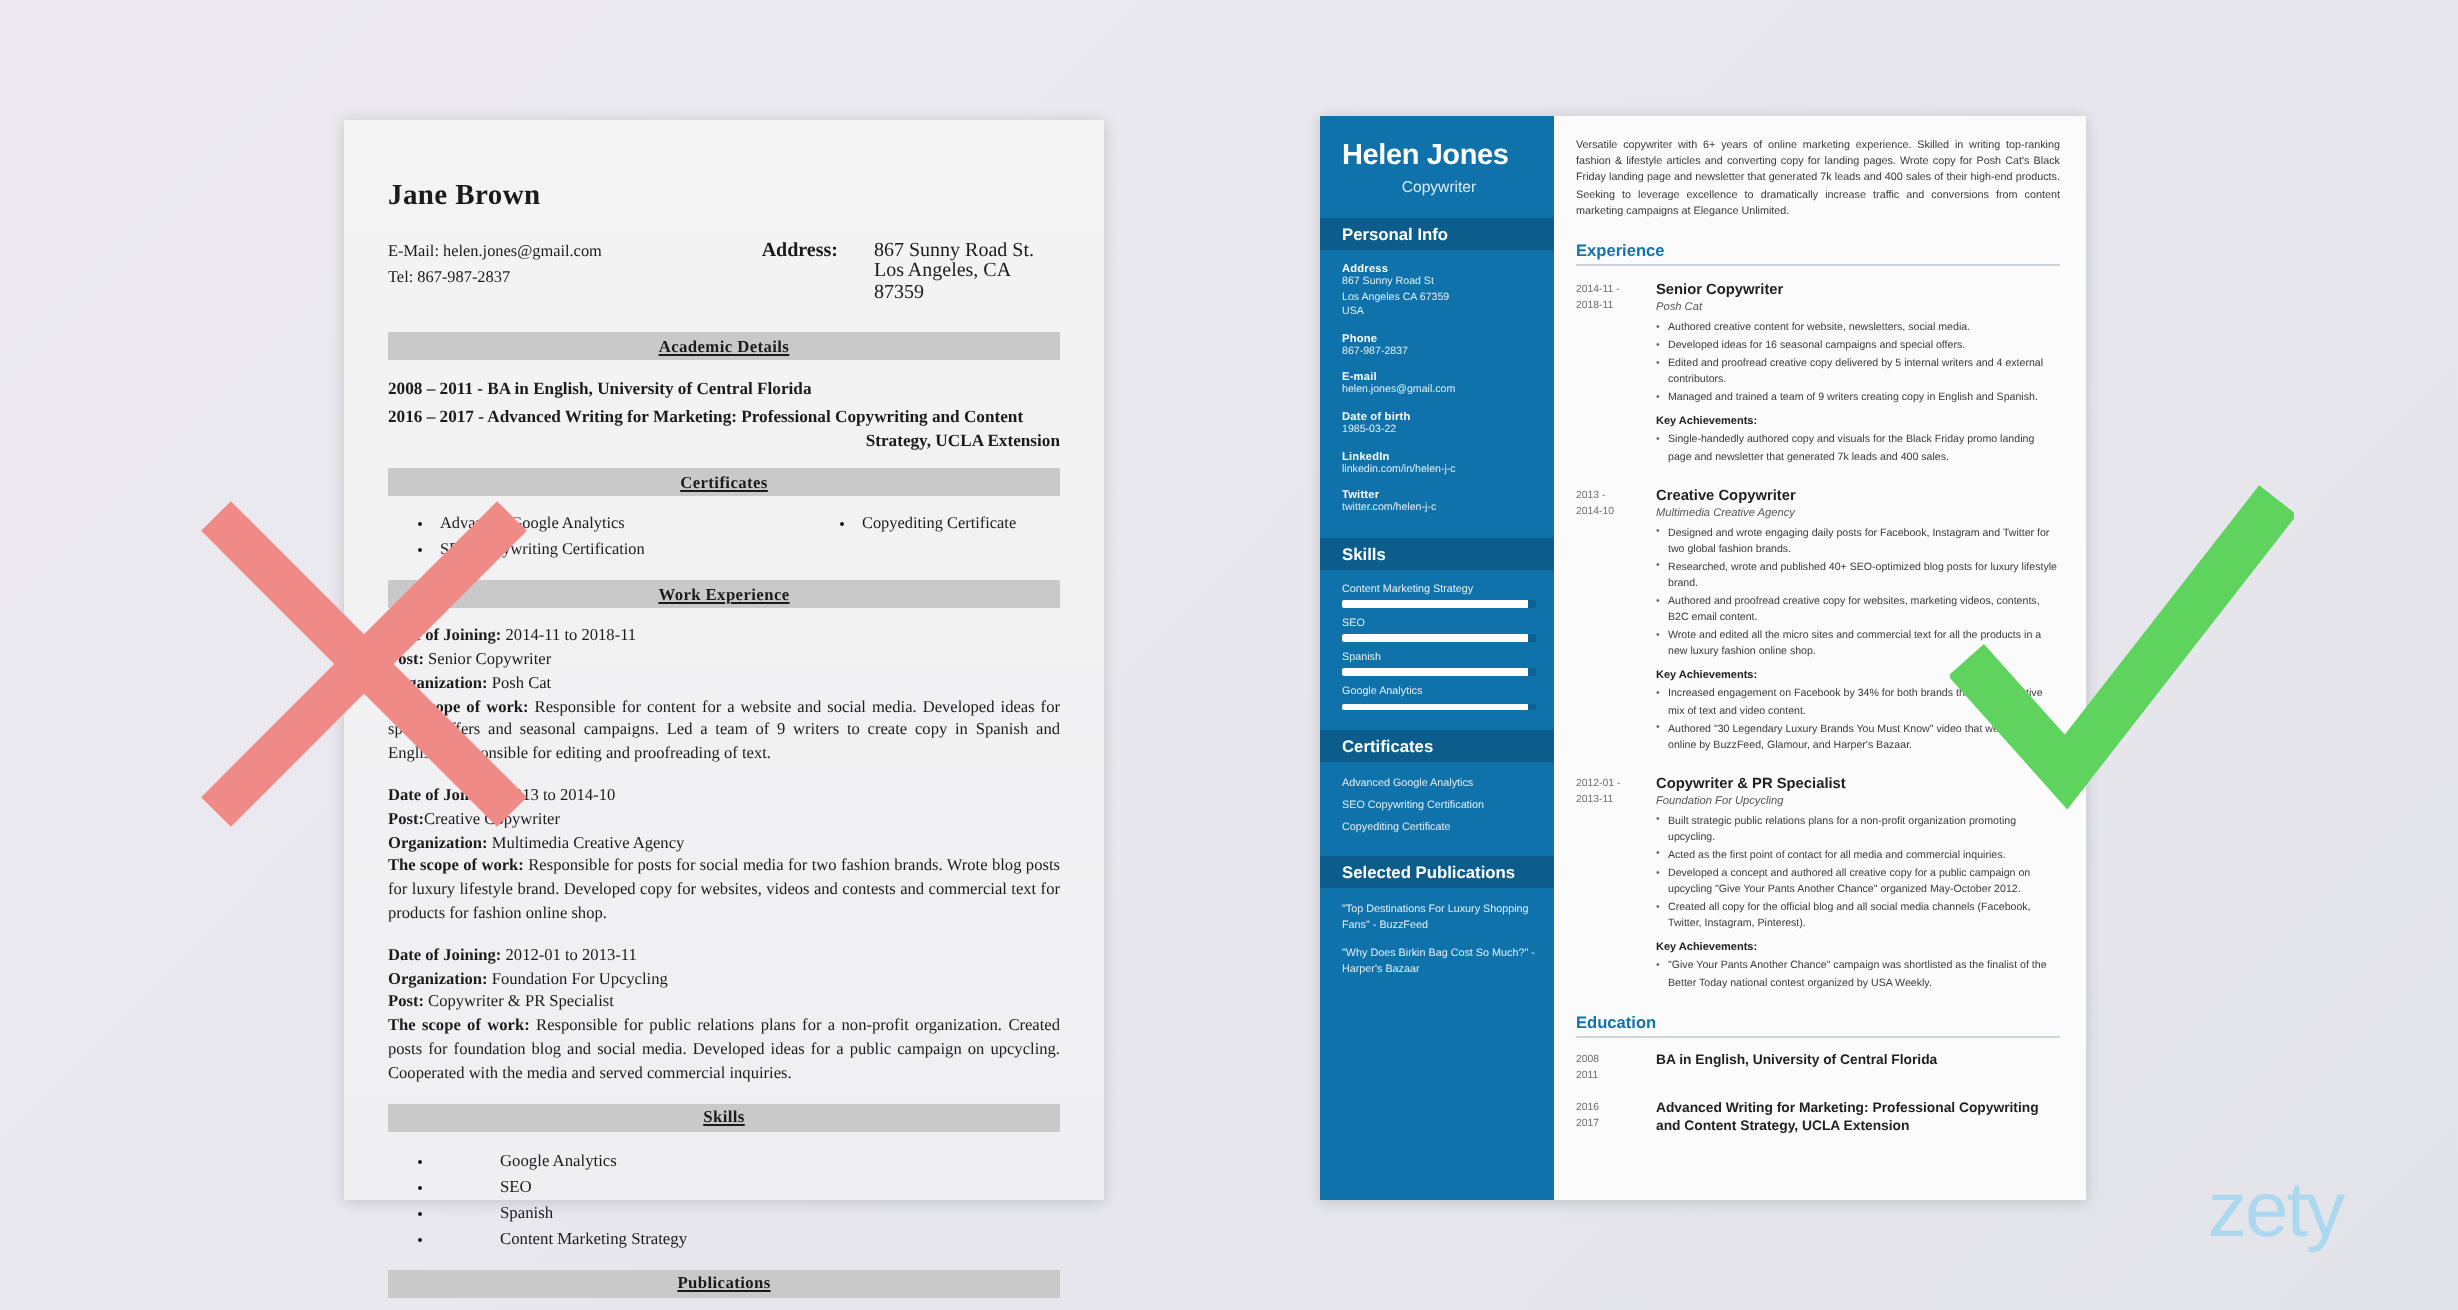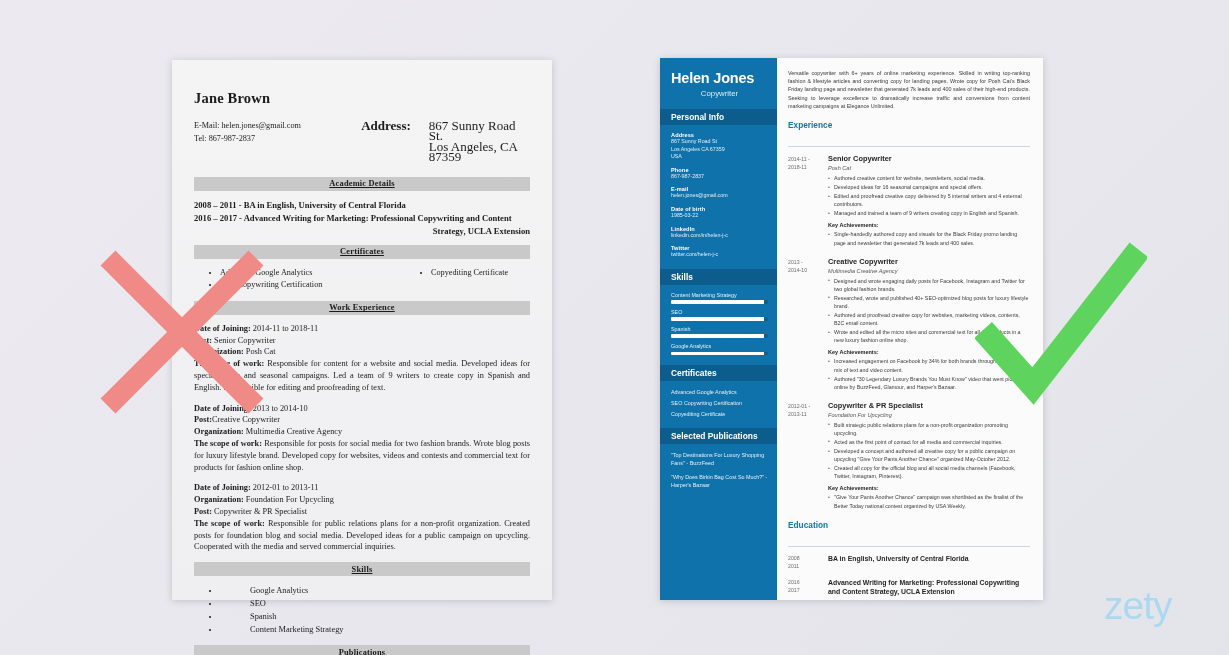--- a/index.html
+++ b/index.html
@@ -14,22 +14,22 @@
 
   
   #bad-resume{left:172px;top:60px;width:380px;height:540px;
     background:linear-gradient(180deg,#f4f4f5 0%,#efeff1 100%);
     font-family:"Liberation Serif", serif;color:#1b1b1b;}
   .bad-inner{padding:30px 22px 10px 22px;}
   .bad-name{font-size:14.5px;font-weight:bold;letter-spacing:.2px;margin:0 0 13px 0;}
   .bad-contact{display:flex;font-size:8.2px;line-height:12.5px;margin-bottom:14px;}
   .bad-contact-left{width:190px;}
   .bad-contact-right{display:flex;gap:6px;}
-  .bad-addr-label{font-weight:bold;font-size:13px;}
-  .bad-addr-lines{font-size:13px;line-height:10.6px;padding-top:.5px;margin-left:12px;}
+  .bad-addr-label{font-weight:bold;font-size:10px;}
+  .bad-addr-lines{font-size:10px;line-height:10.6px;padding-top:.5px;margin-left:12px;}
   .bad-bar{background:#c9c9c9;text-align:center;font-weight:bold;font-size:8.4px;
     padding:2.5px 0;margin:9px 0 8px 0;letter-spacing:.2px;text-decoration:underline;}
   .bad-edu-line{font-size:8.6px;font-weight:bold;line-height:13.5px;}
   .bad-edu-cont{text-align:right;font-size:8.6px;font-weight:bold;}
   .bad-cert-grid{display:flex;font-size:8.2px;}
   .bad-cert-grid ul{margin:0;padding-left:26px;}
   .bad-cert-grid li{line-height:12.5px;}
   .bad-cert-col1{width:185px;}
   .job{margin-bottom:9px;font-size:8.3px;line-height:11.8px;}
   .job .lbl{font-weight:bold;}
@@ -55,21 +55,21 @@
   .gs-skill-name{font-size:5.4px;color:#e6f1f8;margin-bottom:2.5px;}
   .gs-bar{height:3.6px;background:#0c6characters;}
   .gs-bar{height:3.6px;background:#0b6291;border-radius:1px;overflow:hidden;}
   .gs-bar i{display:block;height:100%;background:#ffffff;}
   .gs-li{font-size:5.4px;line-height:8px;color:#e4eff7;margin-bottom:3px;}
   .gs-pub{font-size:5.4px;line-height:8.2px;color:#e4eff7;margin-bottom:5px;}
 
   .gs-main{flex:1;padding:11px 13px 8px 11px;box-sizing:border-box;color:#2b2b2b;}
   .gm-summary{font-size:5.4px;line-height:8.2px;text-align:justify;color:#3a3a3a;margin:0 0 10px 0;}
   .gm-sechead{color:#1174ab;font-size:8.3px;font-weight:bold;border-bottom:1px solid #cfd6db;
-    padding-bottom:16px;margin:0 0 7px 0;}
+    padding-bottom:2px;margin:0 0 7px 0;}
   .gm-entry{display:flex;margin-bottom:9px;}
   .gm-dates{width:40px;flex:none;font-size:5.2px;line-height:8px;color:#6d6d6d;padding-top:1px;}
   .gm-body{flex:1;}
   .gm-title{font-size:7.4px;font-weight:bold;color:#1f1f1f;margin:0 0 2px 0;}
   .gm-org{font-size:5.6px;font-style:italic;color:#555;margin:0 0 3px 0;}
   .gm-bullets{margin:0;padding:0;list-style:none;}
   .gm-bullets li{font-size:5.3px;line-height:8.1px;color:#3b3b3b;padding-left:6px;position:relative;margin-bottom:1px;}
   .gm-bullets li:before{content:"•";position:absolute;left:0;top:-.5px;color:#6b6b6b;}
   .gm-ka{font-size:5.5px;font-weight:bold;margin:5px 0 2px 0;color:#222;}
   .gm-edu{display:flex;margin-bottom:8px;}

